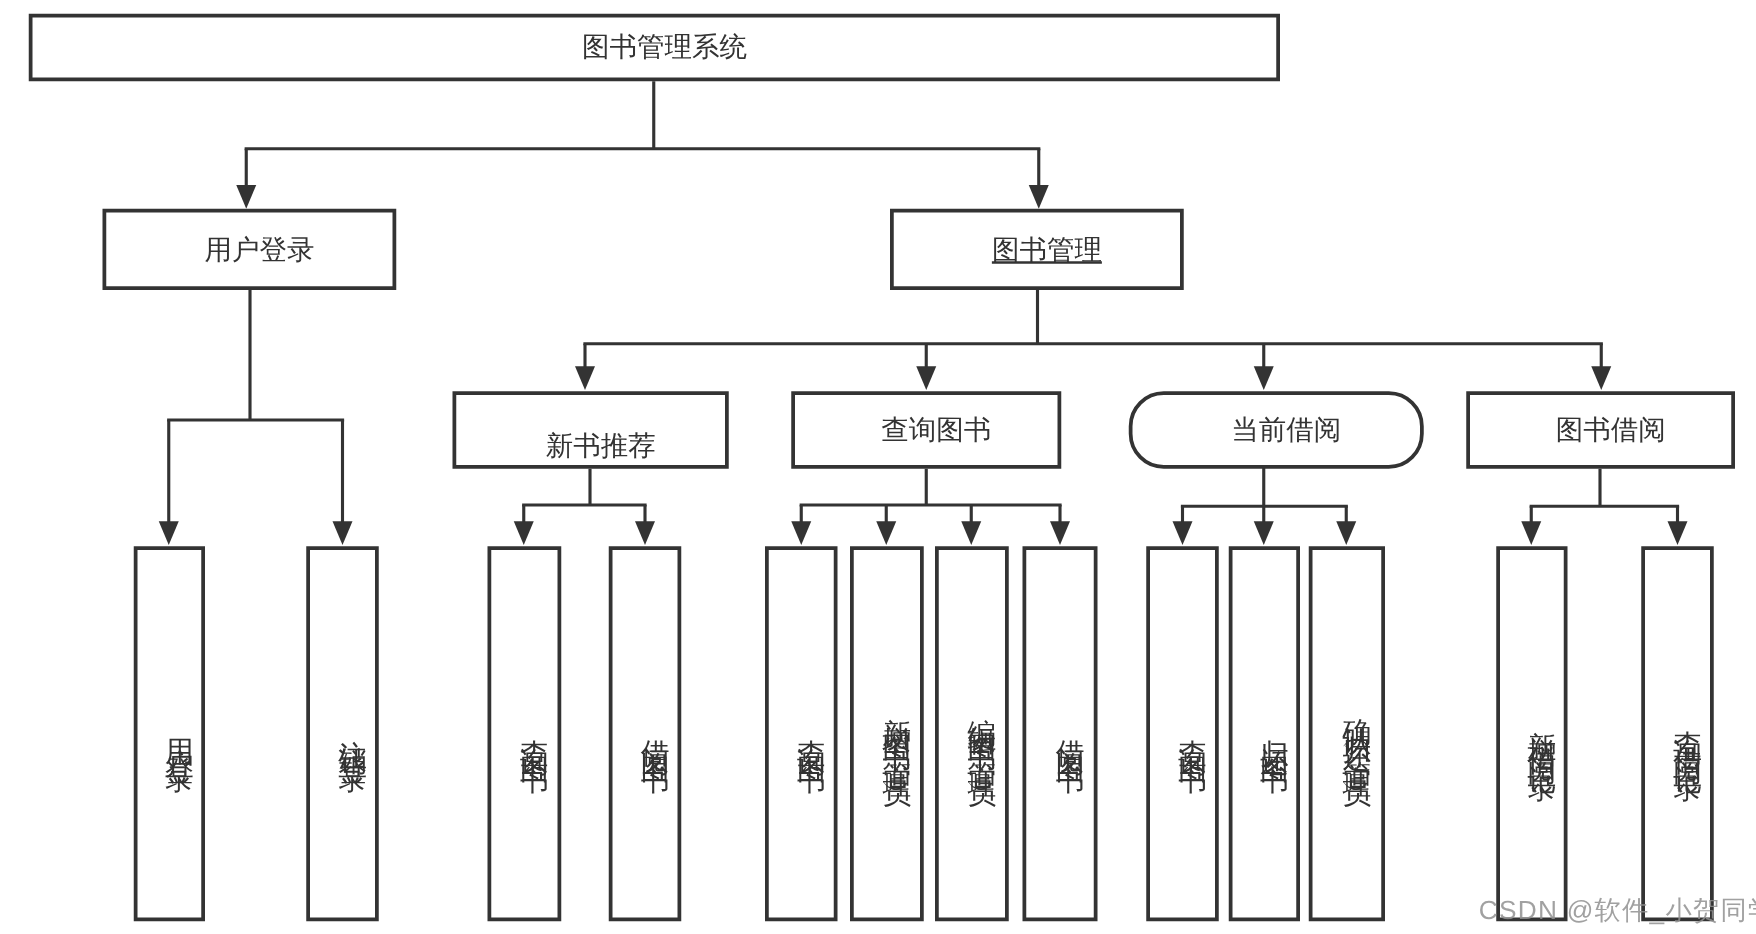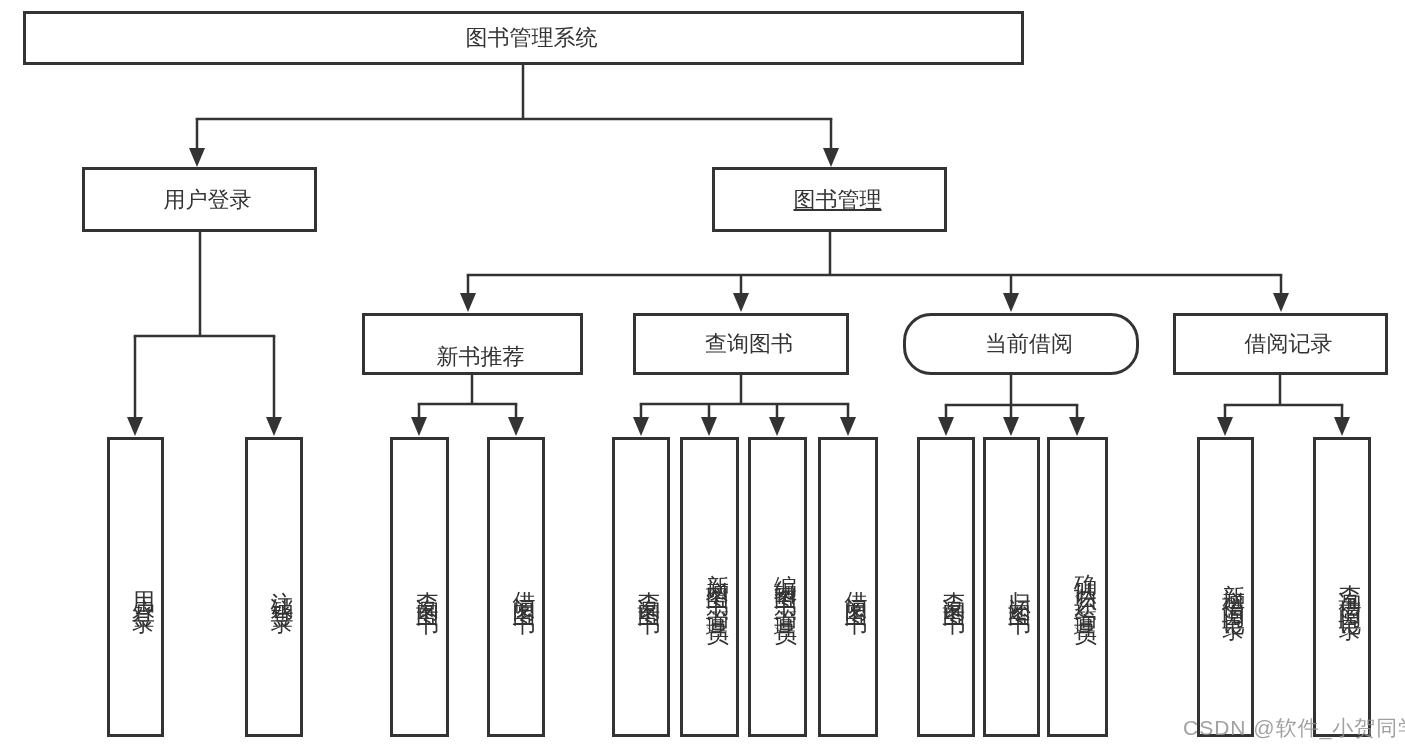--- a/index.html
+++ b/index.html
@@ -134,21 +134,21 @@
   <div class="node h" id="newBooks">
     <span>新书推荐</span>
   </div>
   <div class="node h" id="bookBorrow">
     <span>查询图书</span>
   </div>
   <div class="node h" id="currentBorrow">
     <span>当前借阅</span>
   </div>
   <div class="node h" id="borrowRecords">
-    <span>借阅记录</span>
+    <span>图书借阅</span>
   </div>
 
   <div class="node v leaf" id="leafUserLogin">
     <span class="vt">用户登录</span>
   </div>
   <div class="node v leaf" id="leafLogout">
     <span class="vt">注销登录</span>
   </div>
   <div class="node v leaf" id="leafQueryBooks1">
     <span class="vt">查询图书</span>

